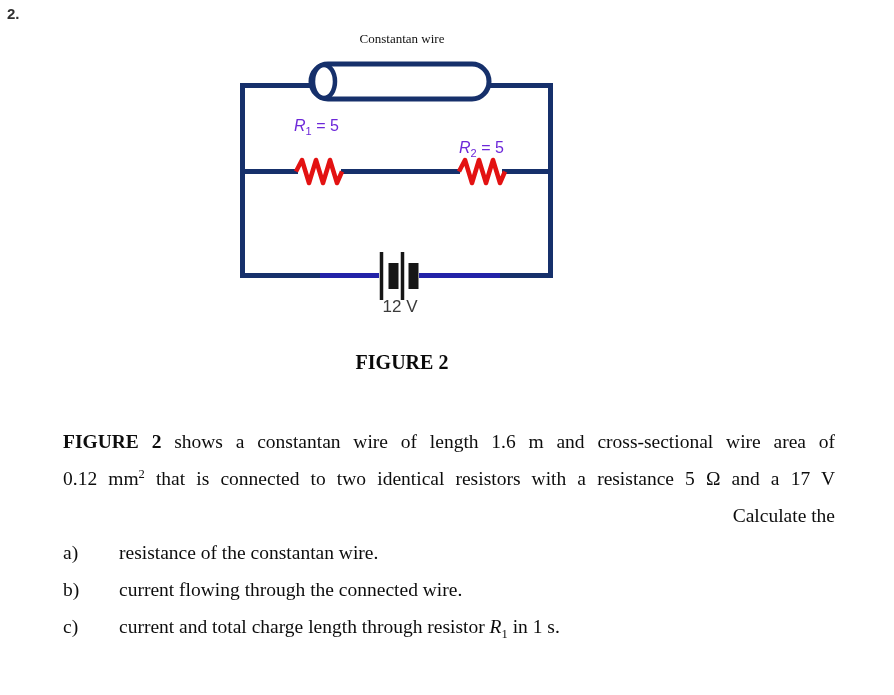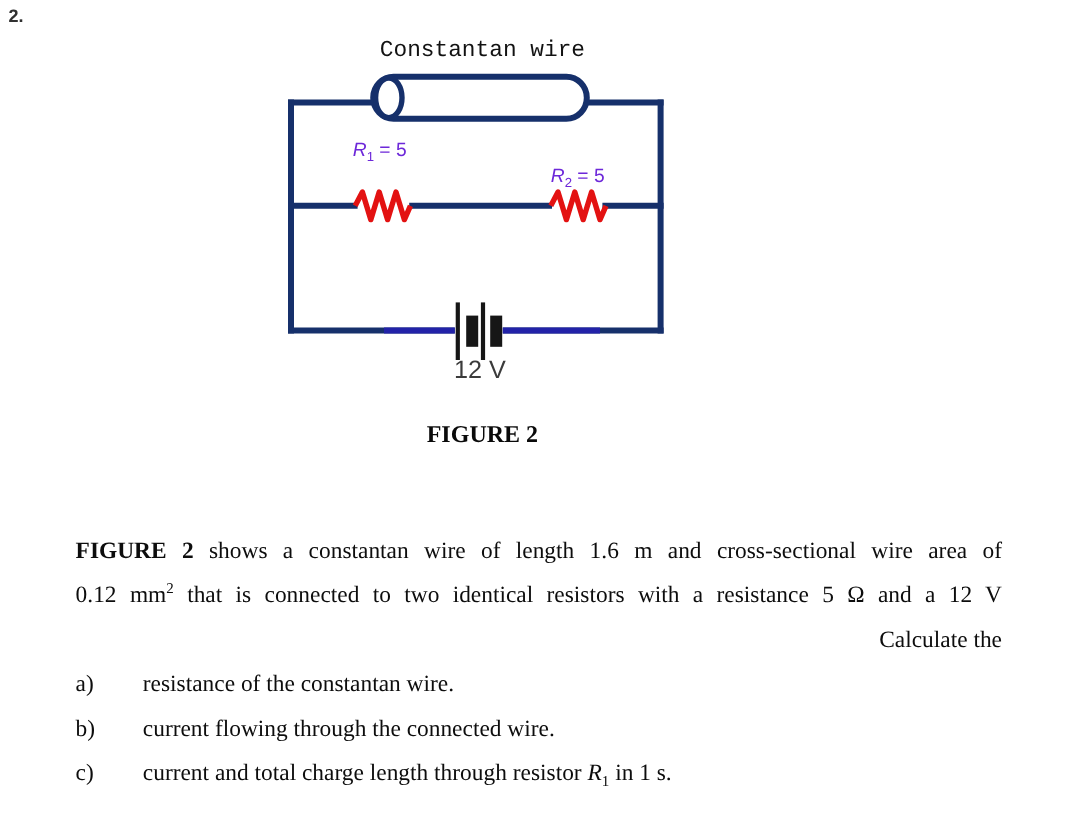--- a/index.html
+++ b/index.html
@@ -13,44 +13,44 @@
   }
   .abs{position:absolute;}
   #qnum{
     left:7px;top:5px;
     font-family:"Liberation Sans", sans-serif;
     font-size:15px;font-weight:600;color:#303030;
   }
   #fig-title{
     left:282px;top:31px;width:240px;
     text-align:center;
-    font-size:19px;color:#121212;font-family:Liberation Mono, monospace;
+    font-size:13px;color:#121212;
   }
   #circuit-svg{left:0;top:0;}
   .rlabel{
     top:117px;
     font-family:Liberation Sans, sans-serif;
     font-size:16px;color:#6d28d9;
   }
   .rlabel .rbase{font-style:italic;}
   .rlabel sub{font-size:11px;}
   #r1-label{left:294px;}
   #r2-label{left:459px;margin-top:22px;}
   #battery-label{
     left:355px;top:297px;width:90px;text-align:center;
     font-family:"Liberation Sans", sans-serif;
-    font-size:21px;color:#3b3b3b;
+    font-size:17px;color:#3b3b3b;
   }
   #fig-caption{
     left:302px;top:351px;width:200px;
     text-align:center;
     font-size:20px;font-weight:bold;color:#0a0a0a;
   }
   #problem{
-    left:63px;top:441px;width:772px;
+    left:63px;top:423px;width:772px;
     font-size:19.5px;line-height:37px;color:#0d0d0d;
   }
   .jline{text-align:justify;text-align-last:justify;}
   .lline{text-align:right;}
   #problem sup{font-size:12.5px;line-height:0;}
   .item{position:relative;height:37px;}
   .item .marker{position:absolute;left:0;top:0;}
   .item .itext{position:absolute;left:56px;top:0;white-space:nowrap;}
   .itext .rbase{font-style:italic;}
   .itext sub{font-size:12.5px;}
@@ -95,21 +95,21 @@
   <div id="r1-label" class="abs rlabel"><span class="rbase">R</span><sub>1</sub><span> = 5</span></div>
 
   <div id="r2-label" class="abs rlabel"><span class="rbase">R</span><sub>2</sub><span> = 5</span></div>
 
   <div id="battery-label" class="abs">12 V</div>
 
   <div id="fig-caption" class="abs">FIGURE 2</div>
 
   <div id="problem" class="abs">
     <div class="jline"><span class="bold">FIGURE 2</span><span> shows a constantan wire of length 1.6 m and cross-sectional wire area of</span></div>
-    <div class="jline"><span>0.12 mm</span><sup>2</sup><span> that is connected to two identical resistors with a resistance 5 Ω and a 12 V</span></div>
+    <div class="jline"><span>0.12 mm</span><sup>2</sup><span> that is connected to two identical resistors with a resistance 5 Ω and a 17 V</span></div>
     <div class="lline">Calculate the</div>
 
     <div class="item">
       <span class="marker">a)</span>
       <span class="itext">resistance of the constantan wire.</span>
     </div>
     <div class="item">
       <span class="marker">b)</span>
       <span class="itext">current flowing through the connected wire.</span>
     </div>

